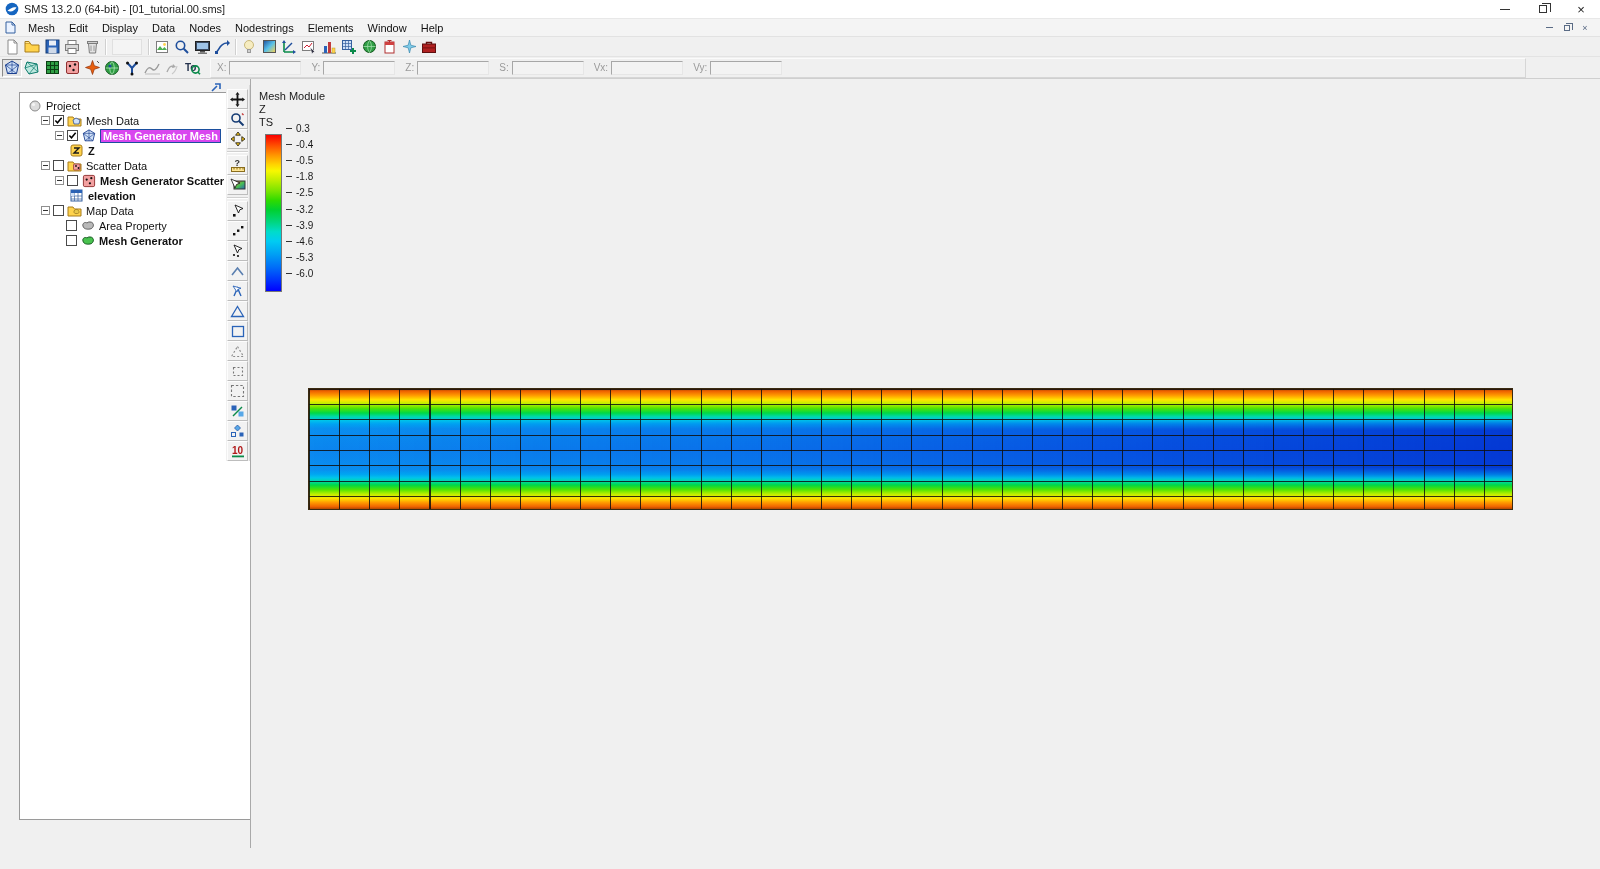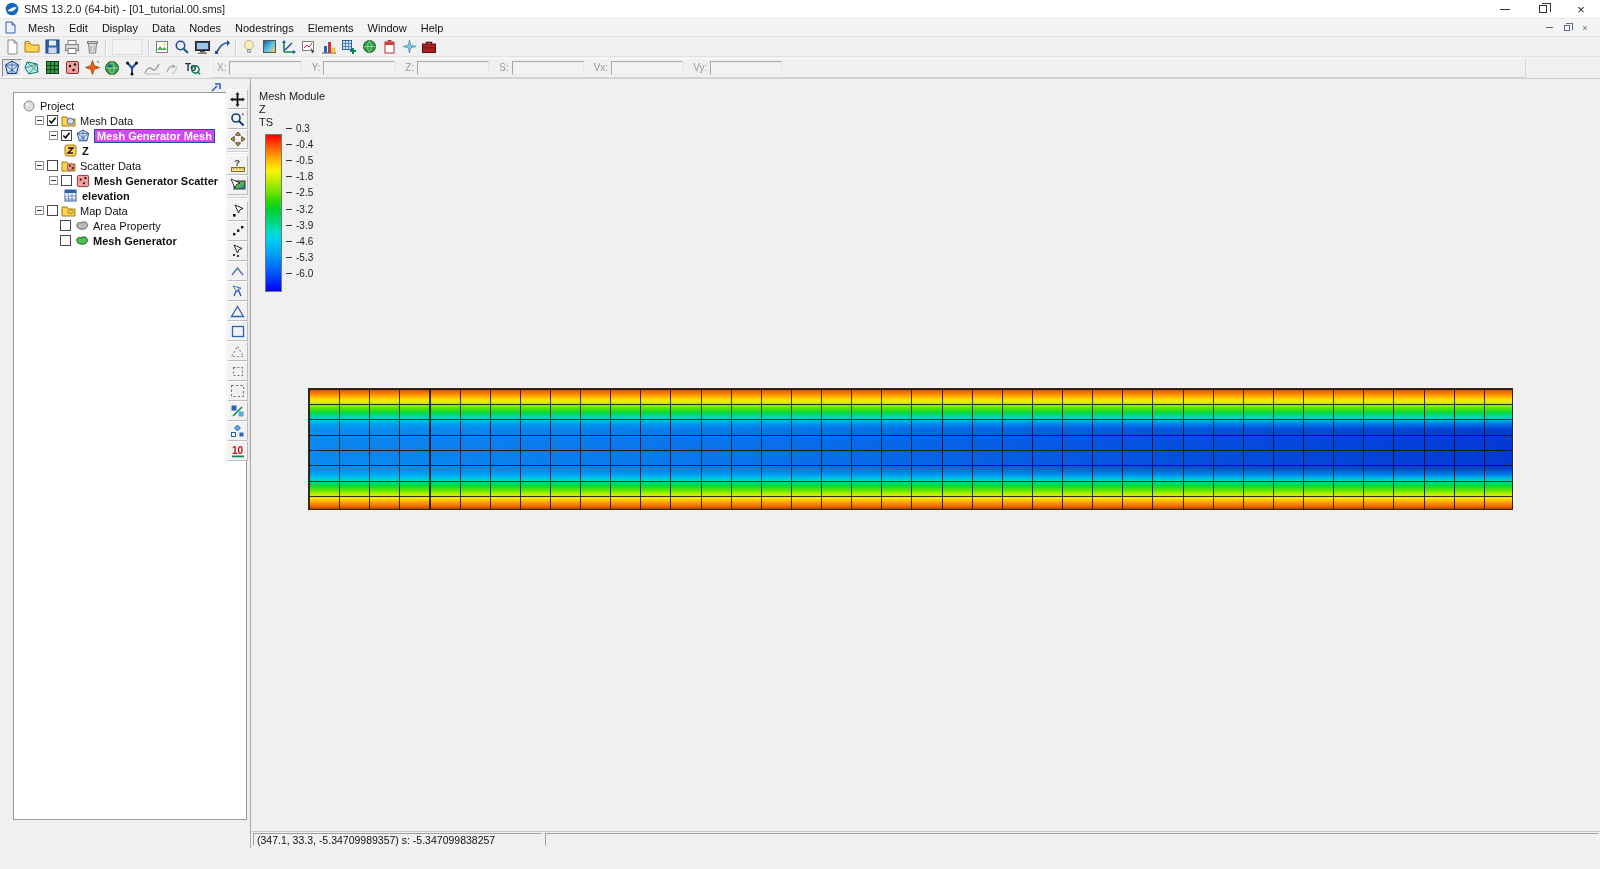--- a/index.html
+++ b/index.html
@@ -41,21 +41,21 @@
   .editbar { display:flex; align-items:center; margin-left:8px; height:20px; border:1px solid #e0e0e0; border-color:#fbfbfb #d6d6d6 #d6d6d6 #fbfbfb; padding:1px 6px; width:1316px; }
   .efield { display:flex; align-items:center; margin-right:10px; }
   .efield label { color:#9a9a9a; font-size:10px; margin-right:3px; }
   .efield input { width:72px; height:14px; border:1px solid; border-color:#a7a7a7 #e6e6e6 #e6e6e6 #a7a7a7; background:#f3f3f3; }
 
   
   .main { position:relative; height:769px; background:#f0f0f0; }
 
   .panel-pin { position:absolute; left:211px; top:3px; }
 
-  .tree-panel { position:absolute; left:13px; top:13px; width:234px; height:728px; background:#ffffff; border:1px solid #9a9a9a; padding:5px 2px; overflow:hidden; }
+  .tree-panel { position:absolute; left:19px; top:13px; width:234px; height:728px; background:#ffffff; border:1px solid #9a9a9a; padding:5px 2px; overflow:hidden; }
   .trow { display:flex; align-items:center; height:15px; padding-left:calc(5px + var(--ind,0)*14px); white-space:nowrap; }
   .trow .sp { width:11px; flex:none; }
   .expander { width:9px; height:9px; flex:none; border:1px solid #8f8f8f; background:#fff; display:flex; align-items:center; justify-content:center; margin-right:3px; }
   .expander::before { content:""; width:5px; height:1px; background:#333; }
   .cb { width:11px; height:11px; flex:none; border:1px solid #4a4a4a; background:#fff; margin-right:3px; display:flex; align-items:center; justify-content:center; }
   .ticon { width:15px; height:14px; flex:none; margin-right:4px; display:flex; align-items:center; justify-content:center; }
   .tlabel { font-size:11px; }
   .bold .tlabel { font-weight:bold; }
   .selected .tlabel { background:#d946ef; color:#fff; border:1px solid #1c4f9e; padding:0 2px; font-weight:bold; }
 
@@ -711,22 +711,18 @@
             </div>
         </div>
       </div>
 
       <div class="mesh">
         <div class="mesh-base"></div>
         <div class="mesh-deep"></div>
         <div class="mesh-grid"></div>
       </div>
 
-      <div class="gstatus">
-        <div class="gcell coords">(347.1, 33.3, -5.34709989357) s: -5.347099838257</div>
-        <div class="gcell fill"></div>
-      </div>
 
     </div>
   </div>
 
 
 </div>
 
 </body></html>

